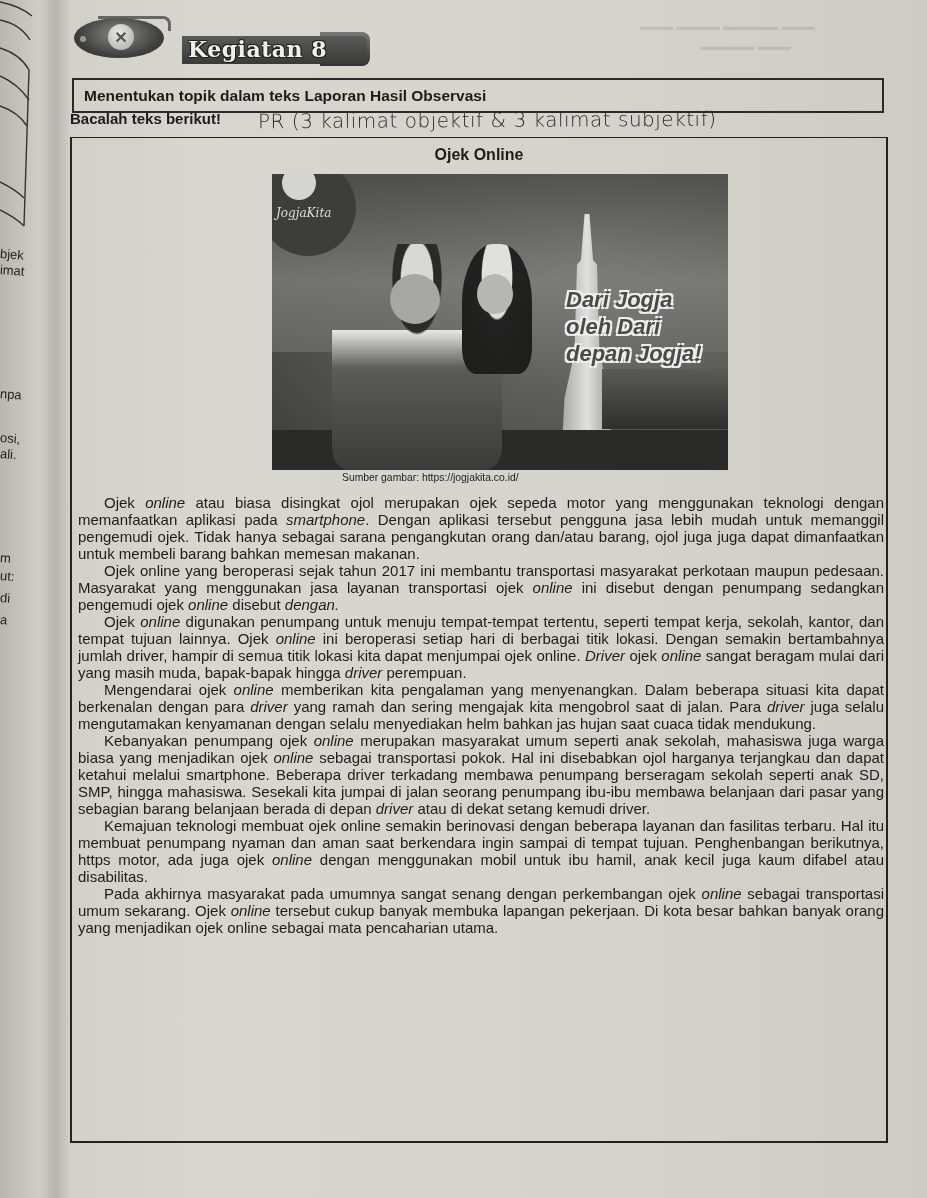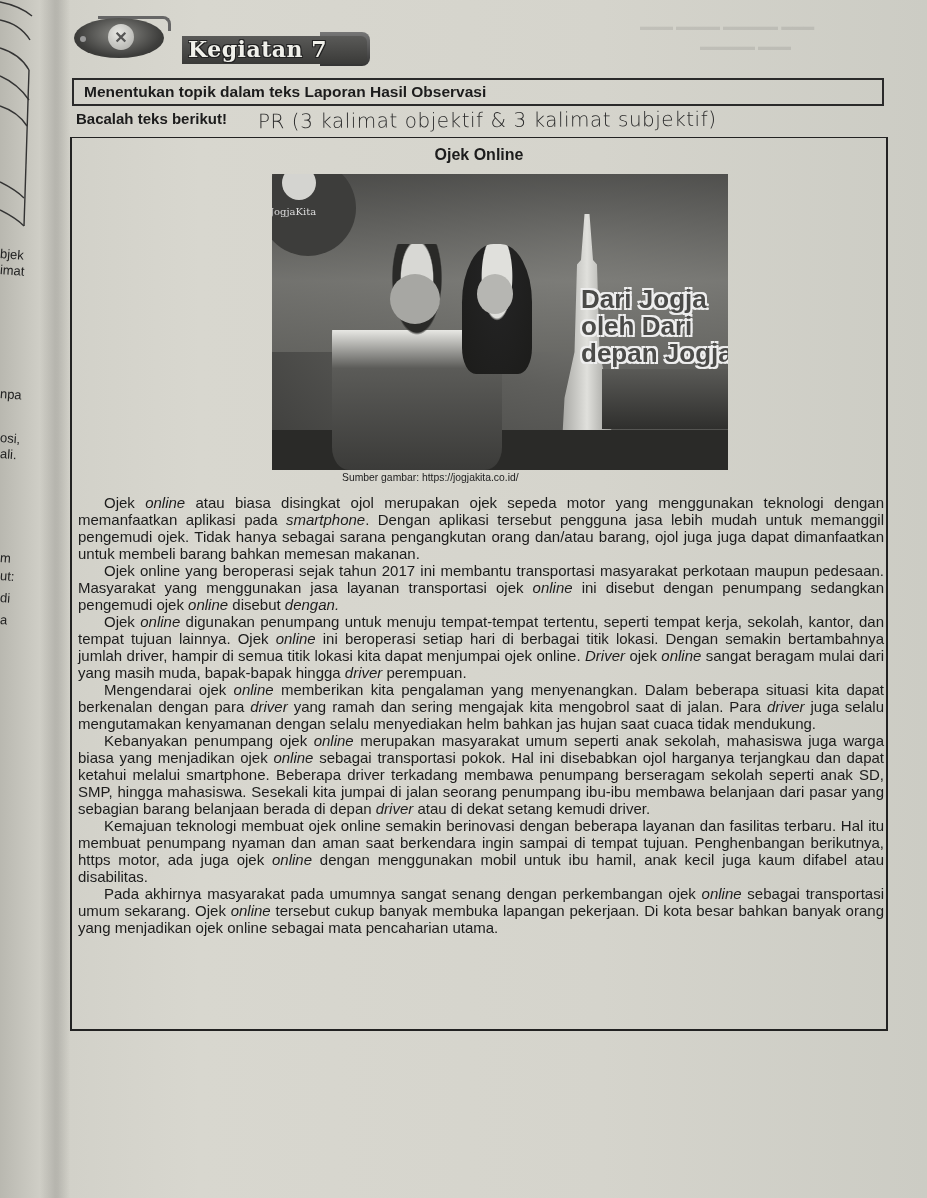--- a/index.html
+++ b/index.html
@@ -24,52 +24,52 @@
     display:flex;align-items:center;justify-content:center;font-weight:bold;}
   .badge-dot{position:absolute;left:10px;top:26px;width:6px;height:6px;border-radius:50%;background:#999;}
   .badge-hook{position:absolute;left:28px;top:6px;width:70px;height:12px;border-top:3px solid #666;border-right:3px solid #666;border-radius:0 8px 0 0;}
   .title-bar{position:absolute;left:112px;top:26px;width:185px;height:28px;
     background:linear-gradient(180deg,#5a5a58,#3a3a38);border-radius:0 6px 4px 0;}
   .title-bar-tail{position:absolute;left:250px;top:22px;width:50px;height:34px;background:linear-gradient(180deg,#777,#333);border-radius:0 8px 8px 0;}
   .title-text{position:absolute;left:118px;top:26px;font-family:"DejaVu Serif",serif;font-weight:bold;
     font-size:22px;color:#f0f0ea;letter-spacing:0.5px;
     text-shadow:-1px -1px 0 #222,1px -1px 0 #222,-1px 1px 0 #222,1px 1px 0 #222;}
 
-  .topic-box{position:absolute;left:72px;top:78px;width:812px;height:28px;border:2px solid #2a2a2a;
+  .topic-box{position:absolute;left:72px;top:78px;width:812px;height:35px;border:2px solid #2a2a2a;
     display:flex;align-items:center;padding-left:10px;box-sizing:border-box;}
   .topic-text{font-weight:bold;font-size:15.5px;}
-  .instr{position:absolute;left:70px;top:110px;font-weight:bold;font-size:15px;margin-left:6px;}
+  .instr{position:absolute;left:70px;top:110px;font-weight:bold;font-size:15px;}
   .handwriting{position:absolute;left:258px;top:108px;font-family:"DejaVu Sans",sans-serif;
     font-size:20px;color:#2b2b2b;letter-spacing:0.5px;transform:rotate(-0.3deg);font-weight:300;}
 
-  .text-box{position:absolute;left:70px;top:137px;width:818px;height:894px;border:2px solid #222;border-top-width:1.5px;box-sizing:border-box;}
+  .text-box{position:absolute;left:70px;top:137px;width:818px;height:1006px;border:2px solid #222;border-top-width:1.5px;box-sizing:border-box;}
   .article-title{position:absolute;left:0;right:0;top:8px;text-align:center;font-weight:bold;font-size:16px;}
 
   .photo{position:absolute;left:200px;top:36px;width:456px;height:296px;overflow:hidden;
     background:
       radial-gradient(ellipse at 70% 25%,#8a8a86 0%,#5f5f5c 45%,#3c3c3a 100%);}
   .photo .sky{position:absolute;left:0;top:0;width:100%;height:60%;
     background:linear-gradient(180deg,#4a4a48,#7b7b77 60%,#6a6a66);opacity:0.8;}
   .photo .logo-circle{position:absolute;left:-12px;top:-14px;width:96px;height:96px;border-radius:50%;background:#3d3d3b;}
   .photo .logo-face{position:absolute;left:22px;top:6px;width:34px;height:34px;border-radius:50%;background:#d4d4d0;}
-  .photo .logo-name{position:absolute;left:10px;top:46px;font-family:"DejaVu Serif",serif;font-size:10px;color:#ddd;}
+  .photo .logo-name{position:absolute;left:16px;top:46px;font-family:"DejaVu Serif",serif;font-size:12px;color:#ddd;font-style:italic;}
   .photo .monument{position:absolute;left:290px;top:40px;width:50px;height:230px;
     background:linear-gradient(90deg,#a8a8a4,#e0e0dc,#9a9a96);clip-path:polygon(45% 0,55% 0,62% 20%,70% 22%,75% 60%,95% 80%,100% 100%,0 100%,5% 80%,25% 60%,30% 22%,38% 20%);}
   .photo .bus{position:absolute;left:330px;top:195px;width:126px;height:60px;background:linear-gradient(180deg,#5a5a57,#2f2f2d);}
   .photo .ground{position:absolute;left:0;bottom:0;width:100%;height:40px;background:#2a2a28;}
   .photo .rider{position:absolute;left:60px;top:70px;width:170px;height:226px;
     background:radial-gradient(ellipse at 50% 15%,#d8d8d4 0%,#d8d8d4 13%,#2a2a28 14%,#2a2a28 20%,transparent 21%),
       linear-gradient(180deg,transparent 0%,transparent 38%,#e8e8e4 38%,#5b5b58 55%,#3b3b39 100%);
     border-radius:40% 40% 10% 10%;}
   .photo .rider-face{position:absolute;left:118px;top:100px;width:50px;height:50px;border-radius:50%;background:#a7a7a3;}
   .photo .passenger{position:absolute;left:190px;top:70px;width:70px;height:130px;
     background:radial-gradient(ellipse at 50% 25%,#e0e0dc 0%,#e0e0dc 30%,#222 32%,#1c1c1a 100%);border-radius:45% 45% 20% 20%;}
   .photo .passenger-face{position:absolute;left:205px;top:100px;width:36px;height:40px;border-radius:50%;background:#b6b6b2;}
-  .photo .slogan{position:absolute;left:309px;top:112px;font-weight:bold;font-size:26px;line-height:27px;
-    color:#4a4a48;text-shadow:-2px -2px 0 #eee,2px -2px 0 #eee,-2px 2px 0 #eee,2px 2px 0 #eee;}
+  .photo .slogan{position:absolute;left:294px;top:112px;font-weight:bold;font-size:22px;line-height:27px;
+    color:#4a4a48;text-shadow:-2px -2px 0 #eee,2px -2px 0 #eee,-2px 2px 0 #eee,2px 2px 0 #eee;font-style:italic;}
   .photo .slogan div{white-space:nowrap;}
   .caption{position:absolute;left:270px;top:333px;font-size:11.5px;transform:scaleX(0.9);transform-origin:left;}
 
   .body{position:absolute;left:6px;top:356px;width:806px;font-size:15px;line-height:17px;text-align:justify;}
   .body p{margin:0;text-indent:26px;}
   .body i{font-style:italic;}
 </style>
 </head>
 <body>
 
@@ -98,21 +98,21 @@
 <span class="margin-frag" style="top:590px;">di</span>
 <span class="margin-frag" style="top:612px;">a</span>
 
 <div class="banner">
   <div class="badge-hook"></div>
   <div class="badge-oval"></div>
   <div class="badge-dot"></div>
   <div class="badge-x">✕</div>
   <div class="title-bar-tail"></div>
   <div class="title-bar"></div>
-  <div class="title-text">Kegiatan 7</div>
+  <div class="title-text">Kegiatan 8</div>
 </div>
 
 <div class="topic-box">
   <span class="topic-text">Menentukan topik dalam teks Laporan Hasil Observasi</span>
 </div>
 
 <div class="instr">Bacalah teks berikut!</div>
 <div class="handwriting">PR (3 kalimat objektif &amp; 3 kalimat subjektif)</div>
 
 <div class="text-box">

